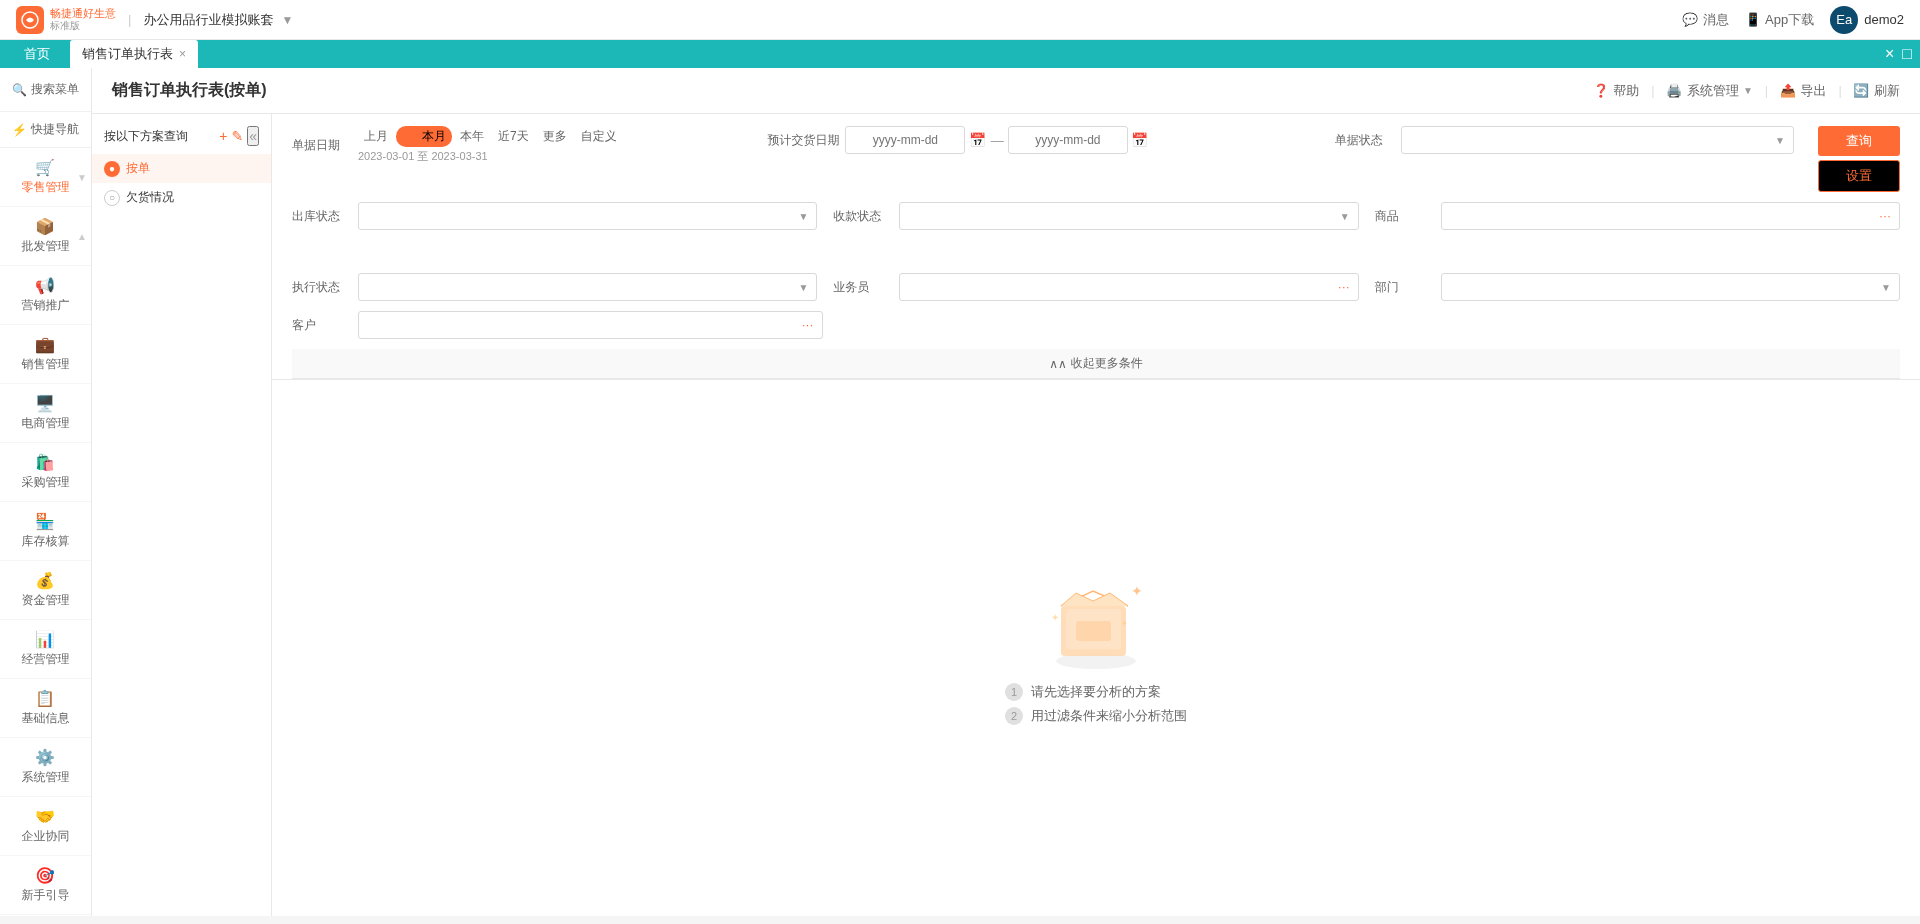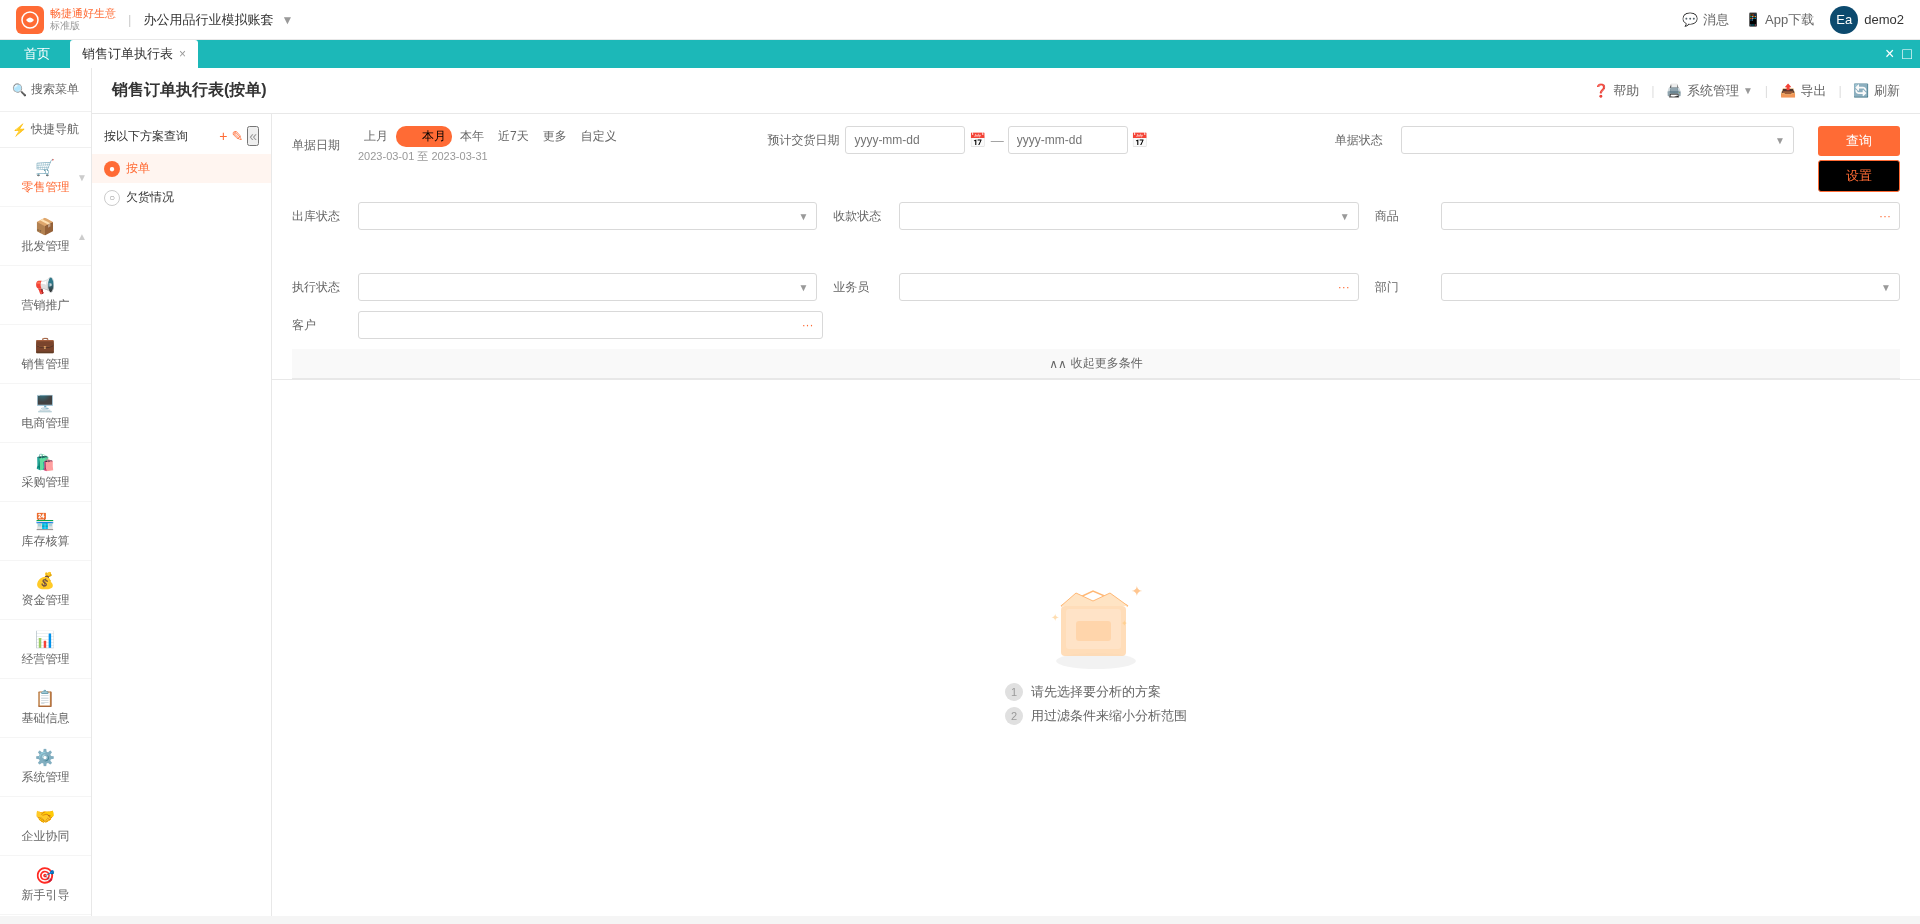--- a/index.html
+++ b/index.html
@@ -152,20 +152,21 @@
     .filter-date-group { display: flex; align-items: center; gap: 4px; }
     .filter-date-input {
       height: 28px;
       border: 1px solid #d9d9d9;
       border-radius: 3px;
       padding: 0 8px;
       font-size: 12px;
       color: #bbb;
       outline: none;
       width: 120px;
+      text-align: center;
     }
     .filter-date-icon { color: #ff6b35; font-size: 14px; cursor: pointer; }
     .filter-date-sep { color: #999; }
     .date-tabs { display: flex; gap: 2px; align-items: center; }
     .date-tab {
       padding: 2px 6px;
       font-size: 12px;
       color: #666;
       cursor: pointer;
       border-radius: 2px;

